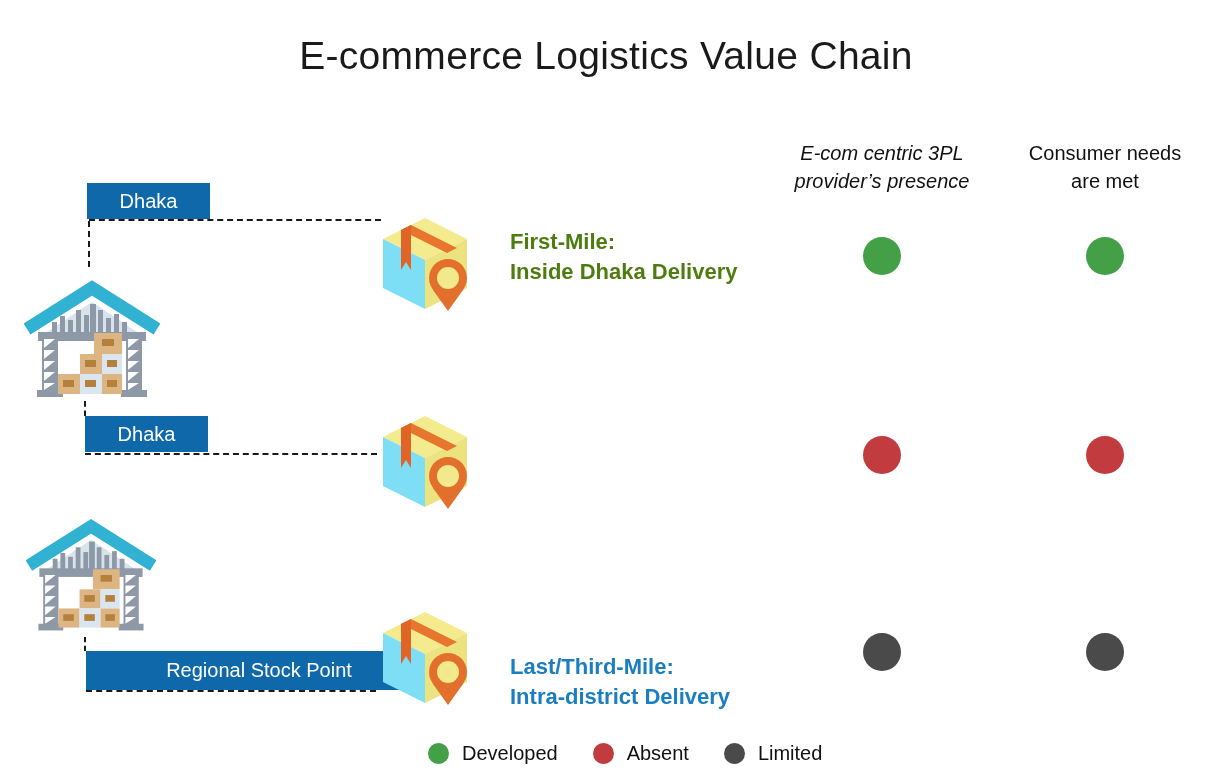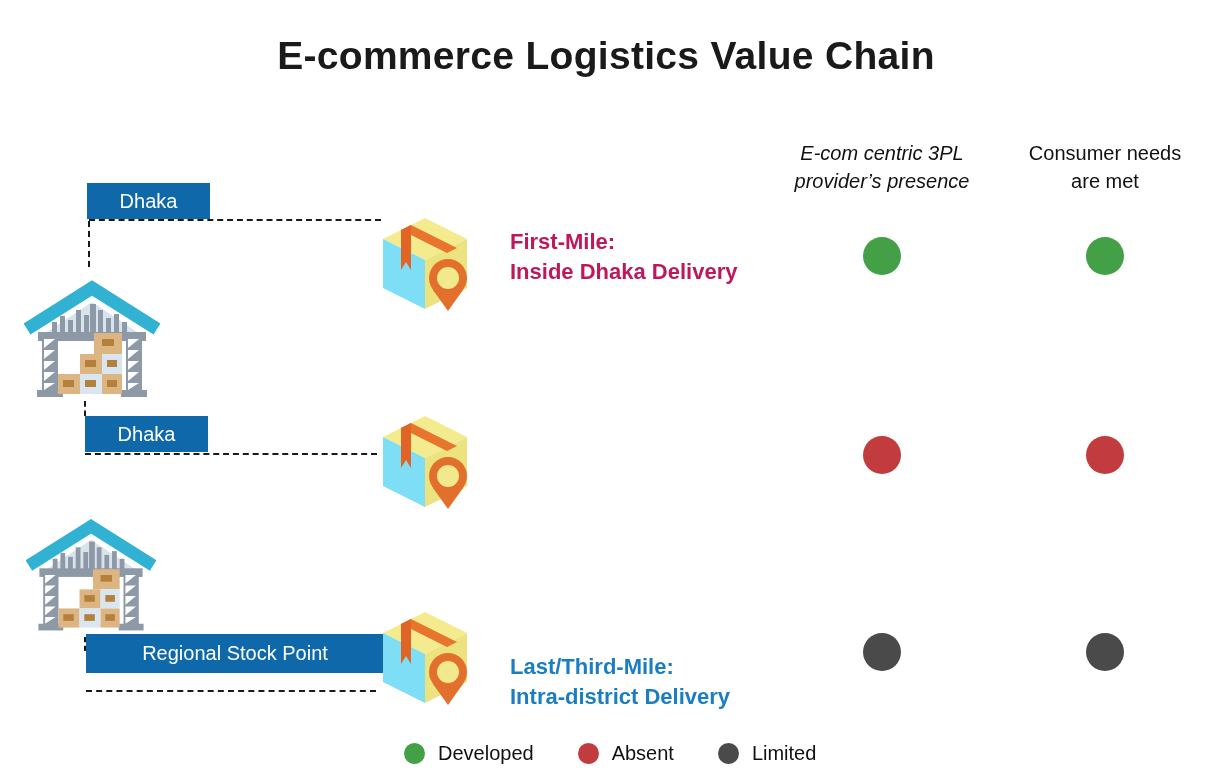--- a/index.html
+++ b/index.html
@@ -2,36 +2,36 @@
 <html><head>
 <meta charset="utf-8">
 <style>
   html,body{margin:0;padding:0;background:#fff;}
   .canvas{
     position:relative;width:1212px;height:780px;background:#ffffff;
     font-family:"Liberation Sans", sans-serif;overflow:hidden;
   }
   .title{
     position:absolute;top:34px;left:0;width:100%;text-align:center;
-    font-size:39px;font-weight:700;letter-spacing:.3px;color:#1a1a1a;
+    font-size:39px;font-weight:400;letter-spacing:.3px;color:#1a1a1a;
   }
   .col-header{
     position:absolute;top:139px;text-align:center;font-size:20px;line-height:1.42;
     color:#111;white-space:pre-line;
   }
   #col-header-1{left:756px;width:252px;font-style:italic;}
   #col-header-2{left:994px;width:222px;}
 
   .loc-label{
     position:absolute;color:#fff;font-size:20px;
     display:flex;align-items:center;justify-content:center;
   }
   #label-r1{left:87px;top:183px;width:123px;height:36px;}
   #label-r2{left:85px;top:416px;width:123px;height:36px;}
-  #label-r3{left:86px;top:634px;width:298px;height:39px;}
+  #label-r3{left:86px;top:651px;width:298px;height:39px;padding-left:24px;}
 
   .dash-h{position:absolute;height:0;border-top:2px dashed #1a1a1a;}
   #dash-h-r1{left:89px;top:219px;width:292px;}
   #dash-h-r2{left:85px;top:453px;width:292px;}
   #dash-h-r3{left:86px;top:690px;width:290px;}
   .dash-v{position:absolute;width:0;border-left:2px dashed #1a1a1a;}
   #dash-v-r1{left:88px;top:221px;height:46px;}
   #dash-v-r2{left:84px;top:401px;height:15px;}
   #dash-v-r3{left:84px;top:637px;height:14px;}
 
@@ -49,22 +49,22 @@
   #stage-r3{left:510px;top:624px;margin-top:28px;}
 
   .dot{position:absolute;width:38px;height:38px;border-radius:50%;}
   .dot.c1{left:863px;}
   .dot.c2{left:1086px;}
   .dot.r1{top:237px;}
   .dot.r2{top:436px;}
   .dot.r3{top:633px;}
 
   .legend{
-    position:absolute;left:404px;top:742px;display:flex;align-items:flex-end;
-    column-gap:44px;
+    position:absolute;left:428px;top:742px;display:flex;align-items:flex-end;
+    column-gap:35px;
   }
   .legend-item{display:flex;align-items:center;gap:13px;font-size:20px;color:#111;}
   .legend-dot{width:21px;height:21px;border-radius:50%;flex:0 0 auto;}
 </style>
 </head>
 <body>
 
 <svg width="0" height="0" style="position:absolute" aria-hidden="true">
   <defs>
     <symbol id="sym-warehouse" viewBox="0 0 136 126">
@@ -139,21 +139,21 @@
   <div class="dash-v" id="dash-v-r1"></div>
 
   <svg class="wh" id="wh-r1" viewBox="0 0 136 126">
     <use href="#sym-warehouse"></use>
   </svg>
 
   <svg class="pkg" id="pkg-r1" viewBox="0 0 100 100">
     <use href="#sym-package"></use>
   </svg>
 
-  <div class="stage" id="stage-r1" style="color: #be185d;">
+  <div class="stage" id="stage-r1" style="color: #4d7c0f;">
     <div>First-Mile:</div>
     <div>Inside Dhaka Delivery</div>
   </div>
 
   <div class="dot c1 r1" style="background: rgb(67, 160, 71);"></div>
   <div class="dot c2 r1" style="background: rgb(67, 160, 71);"></div>
 
   <div class="dash-v" id="dash-v-r2"></div>
   <div class="loc-label" id="label-r2" style="background: rgb(14, 104, 170);">Dhaka</div>
   <div class="dash-h" id="dash-h-r2"></div>

